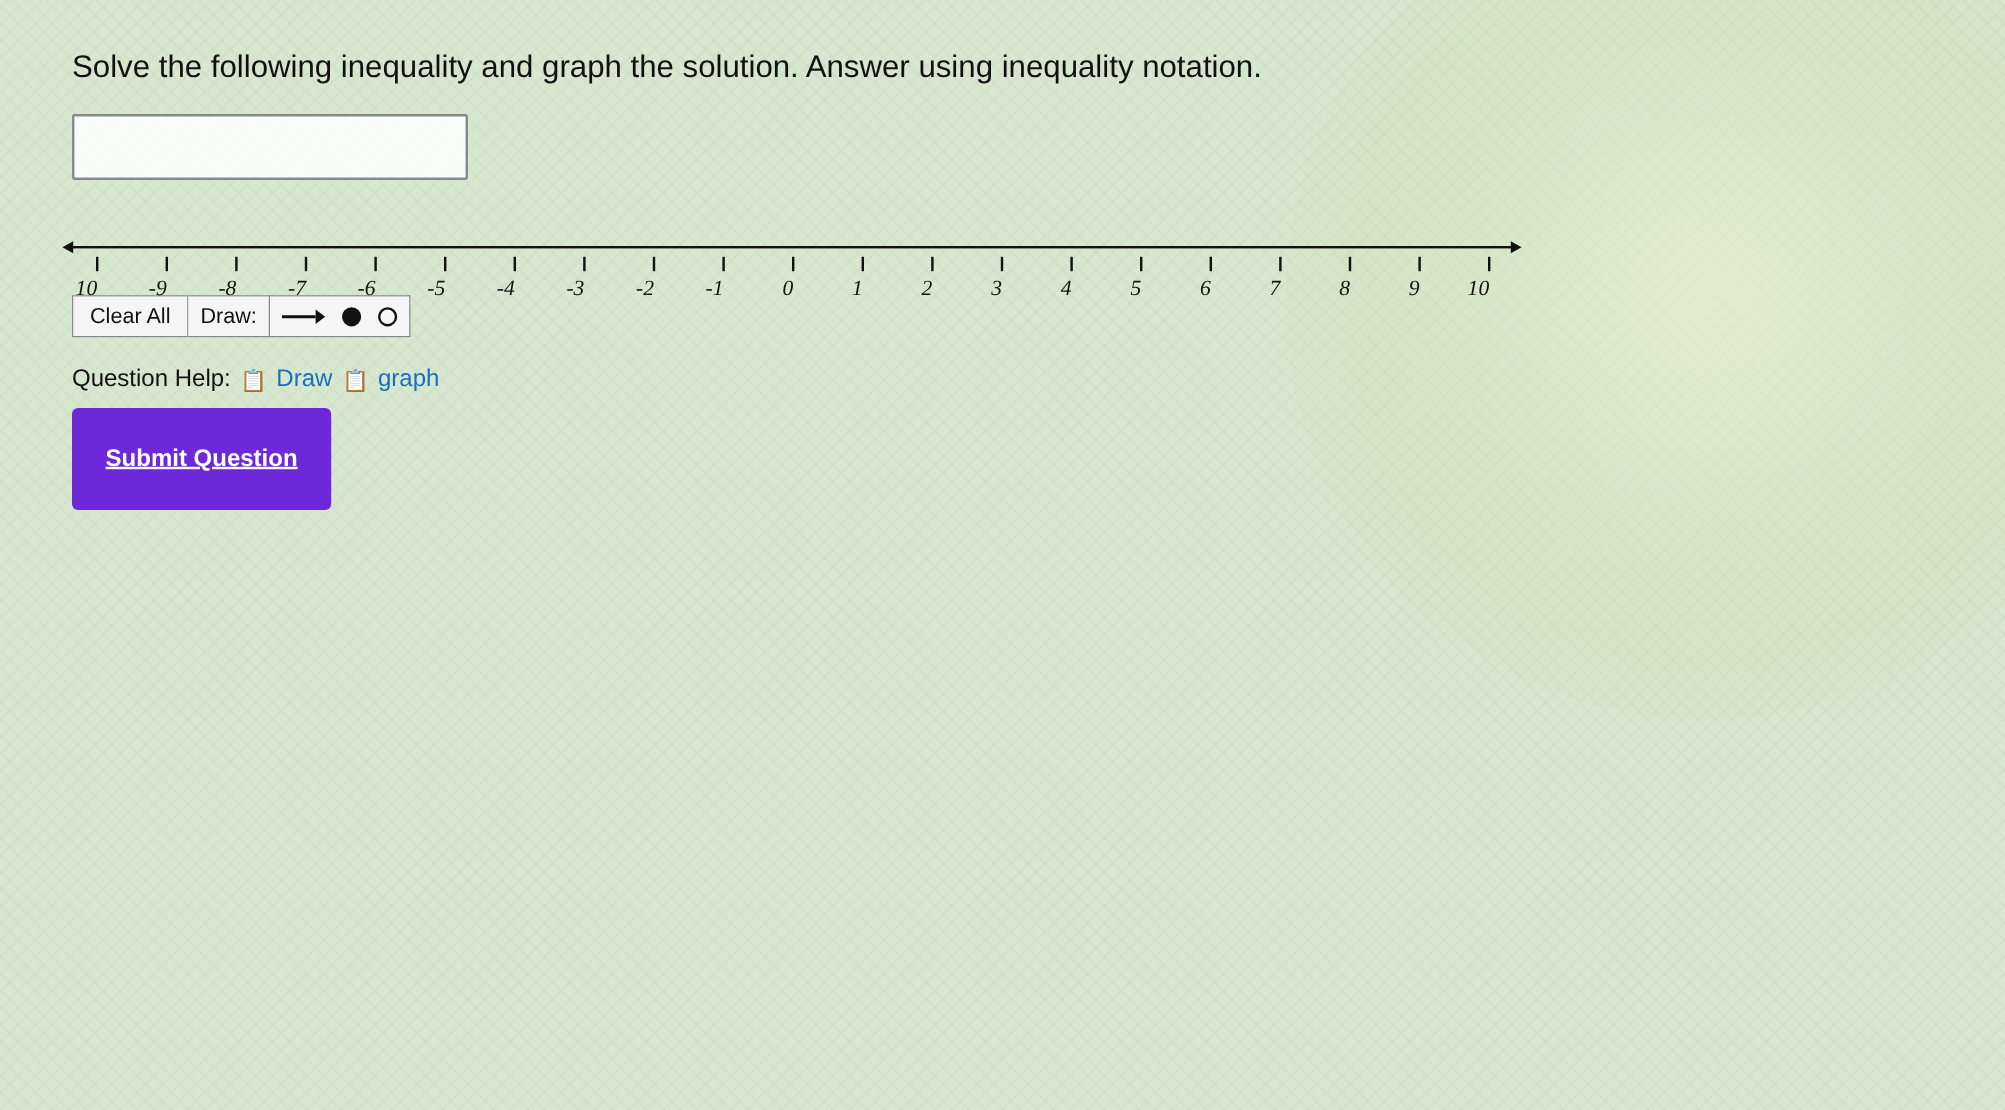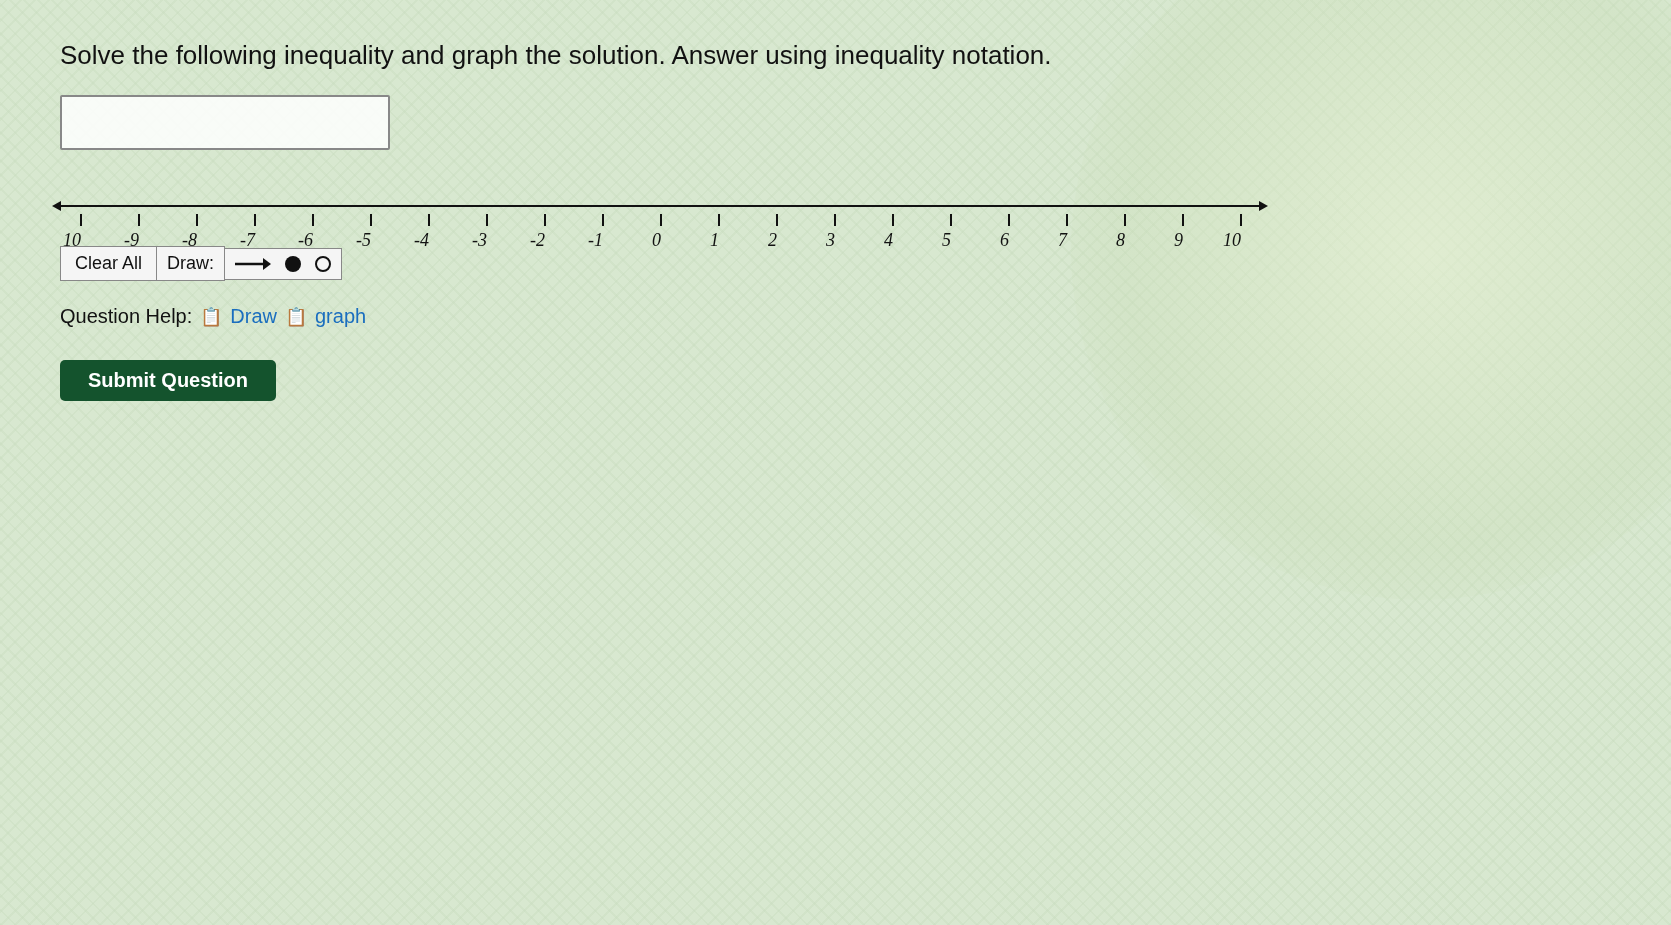--- a/index.html
+++ b/index.html
@@ -159,21 +159,20 @@
       color: #111;
       position: absolute;
       top: 16px;
       transform: translateX(-50%);
       white-space: nowrap;
     }
 
     
     .controls-row {
       display: flex;
-      align-items: center;
       gap: 0;
       margin-bottom: 24px;
       margin-top: 10px;
     }
 
     .clear-all-btn {
       border: 1.5px solid #888;
       background: #f5f5f5;
       padding: 6px 14px;
       font-size: 18px;
@@ -225,21 +224,21 @@
       border-radius: 50%;
       cursor: pointer;
       background: transparent;
     }
 
     
     .question-help {
       font-size: 20px;
       font-family: Arial, sans-serif;
       color: #111;
-      margin-bottom: 32px;
+      margin-bottom: 12px;
       display: flex;
       align-items: center;
       gap: 8px;
     }
 
     .help-link {
       color: #1a6ebf;
       text-decoration: none;
       display: flex;
       align-items: center;
@@ -251,29 +250,30 @@
     .help-icon {
       display: inline-block;
       width: 22px;
       height: 22px;
       font-size: 18px;
       color: #1a6ebf;
     }
 
     
     .submit-btn {
-      background: #14532d;
+      background: #6d28d9;
       color: white;
       border: none;
-      padding: 9px 28px;
+      padding: 31px 28px;
       font-size: 20px;
       font-family: Arial, sans-serif;
       font-weight: bold;
       border-radius: 5px;
       cursor: pointer;
+      text-decoration: underline;
     }
   </style>
 </head>
 <body>
 
 <div class="content-wrapper">
 
   
   <p class="instruction-text">Solve the following inequality and graph the solution. Answer using inequality notation.</p>
 

